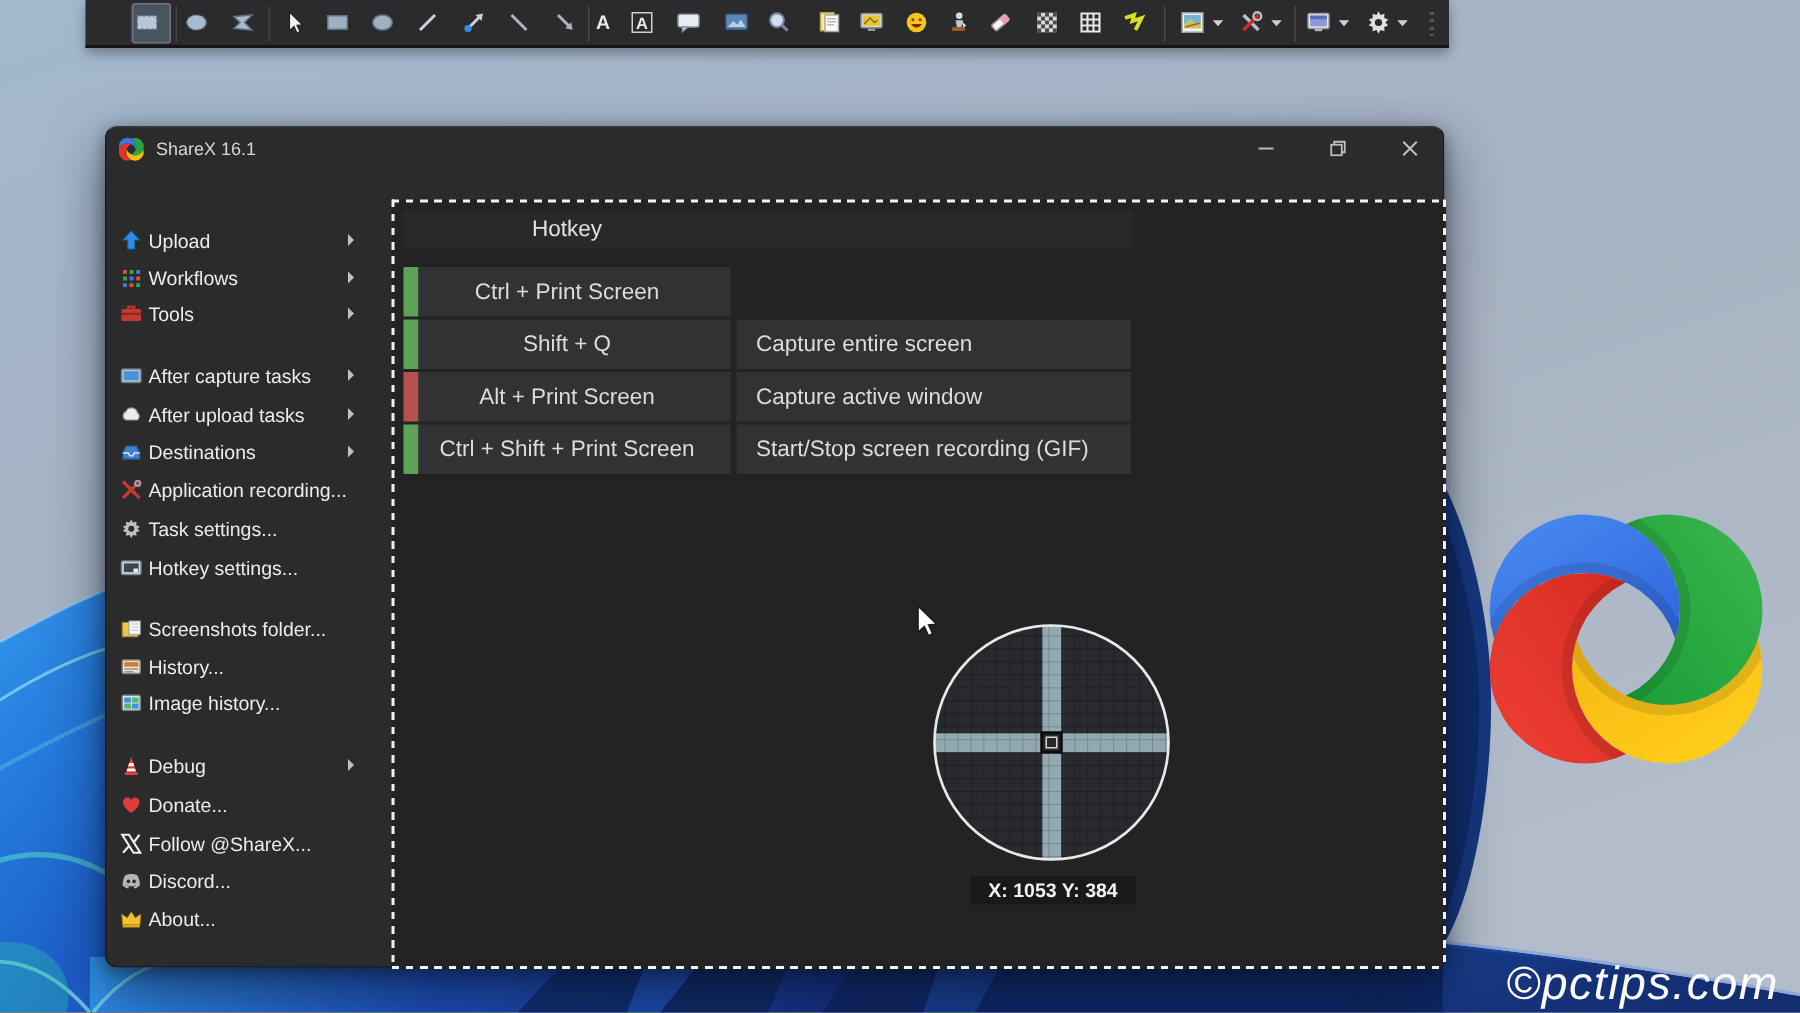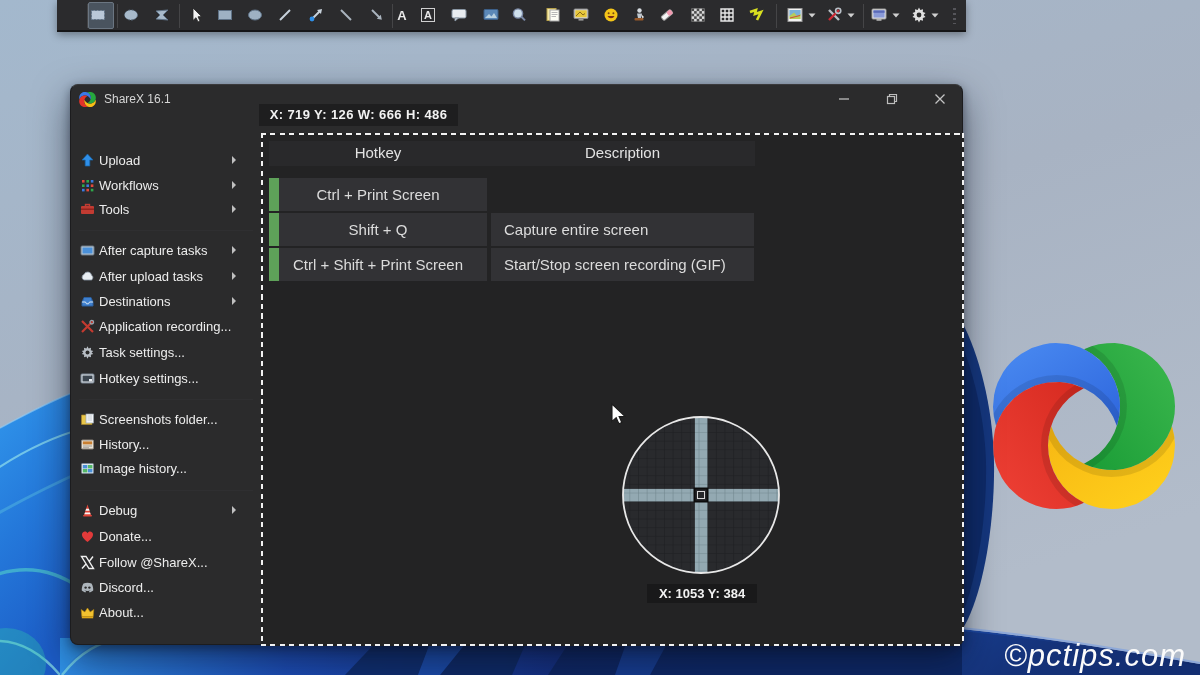--- a/index.html
+++ b/index.html
@@ -298,21 +298,20 @@
         </svg>
     <svg class="wb" width="12" height="12" style="left:815px;top:8px">
           <path d="M3.5 3.5 V1.5 H10.5 V8.5 H8.5" fill="none" stroke="#bdbdbd" stroke-width="1.2"></path>
           <rect x="1.5" y="3.5" width="7" height="7" fill="none" stroke="#bdbdbd" stroke-width="1.2"></rect>
         </svg>
     <svg class="wb" width="12" height="12" style="left:863px;top:8px">
           <path d="M1.5 1.5 L10.5 10.5 M10.5 1.5 L1.5 10.5" stroke="#c4c4c4" stroke-width="1.3"></path>
         </svg>
   </div>
   <div id="content"></div>
-  <div id="infochip">X: 719 Y: 126 W: 666 H: 486</div>
 <div class="item" style="top:64px">
         <svg width="15" height="15" viewBox="0 0 15 15" class="mi">
           <path d="M7.5 1 L13 7 L9.8 7 L9.8 13 L5.2 13 L5.2 7 L2 7 Z" fill="#2f8fe8" stroke="#1565ad" stroke-width=".7"></path>
         </svg>
         <span class="lbl">Upload</span>
         <span class="arr"></span>
       </div>
 <div class="item" style="top:89px">
         <svg width="15" height="15" viewBox="0 0 15 15" class="mi">
           <rect x="2.0" y="2.0" width="2.6" height="2.6" fill="#e24a3b"></rect>
@@ -444,30 +443,34 @@
         </svg>
         <span class="lbl">About...</span>
       </div>
 <div class="msep" style="top:145px"></div>
 <div class="msep" style="top:314px"></div>
 <div class="msep" style="top:405px"></div>
 
   <div id="htable">
     <div id="thead">
           <div class="h1">Hotkey</div>
-          <div class="h2">Description</div>
         </div>
     <div class="trow">
           <div class="tbar" style="background:#5ea159"></div>
           <div class="tc1">Ctrl + Print Screen</div>
         </div>
 <div class="trow">
           <div class="tbar" style="background:#5ea159"></div>
           <div class="tc1">Shift + Q</div>
           <div class="tc2">Capture entire screen</div>
+        </div>
+<div class="trow">
+          <div class="tbar" style="background:#b5524f"></div>
+          <div class="tc1">Alt + Print Screen</div>
+          <div class="tc2">Capture active window</div>
         </div>
 <div class="trow">
           <div class="tbar" style="background:#5ea159"></div>
           <div class="tc1">Ctrl + Shift + Print Screen</div>
           <div class="tc2">Start/Stop screen recording (GIF)</div>
         </div>
 
   </div>
 
 <svg width="176" height="200" viewBox="0 0 176 200" style="position:absolute;left:542px;top:322px">

